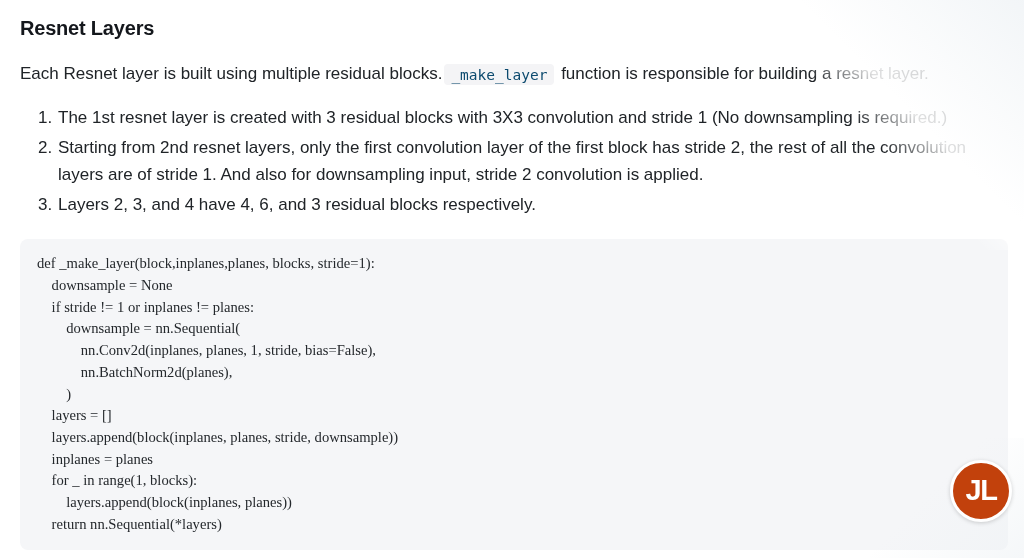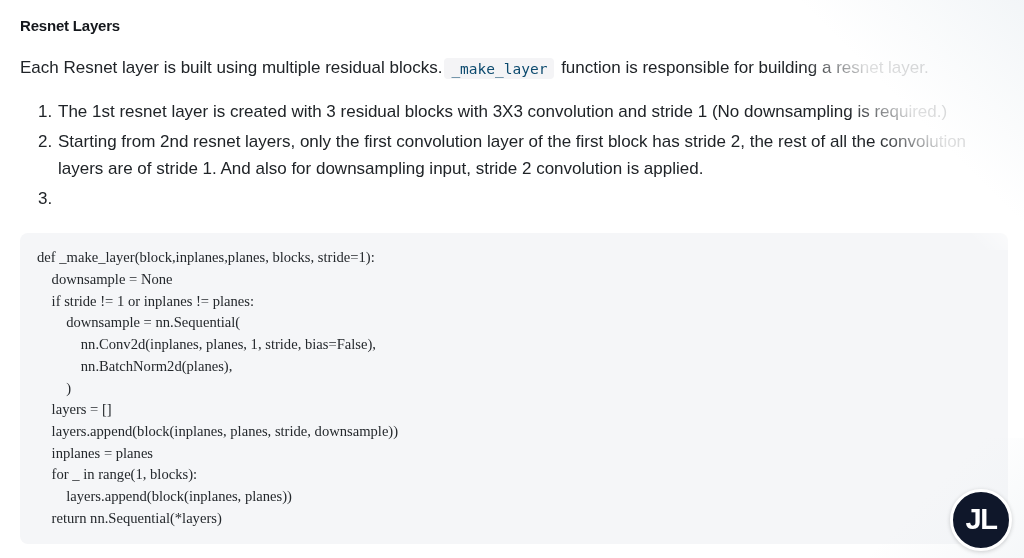--- a/index.html
+++ b/index.html
@@ -7,21 +7,21 @@
   body {
     position: relative;
     background: #ffffff;
     font-family: "Liberation Sans", sans-serif;
     color: #1f2329;
     overflow: hidden;
   }
   .page { position: relative; padding: 17px 20px 0 20px; z-index: 1; }
 
   .doc-title {
-    font-size: 15px;
+    font-size: 20px;
     font-weight: 700;
     color: #14171c;
     letter-spacing: -0.2px;
     margin-bottom: 21px;
   }
 
   .intro {
     font-size: 17px;
     line-height: 1.55;
     margin-bottom: 17px;
@@ -69,25 +69,25 @@
     font-family: Liberation Serif, serif;
     font-size: 14.6px;
     line-height: 21.7px;
     color: #24282c;
     white-space: pre;
   }
 
   .logo-badge {
     position: absolute;
     left: 950px;
-    top: 489px;
+    top: 460px;
     width: 62px;
     height: 62px;
     border-radius: 50%;
-    background: #0f172a;
+    background: #c2410c;
     border: 3px solid #ffffff;
     box-shadow: 0 1px 4px rgba(0,0,0,0.18);
     display: flex;
     align-items: center;
     justify-content: center;
     z-index: 10;
     cursor: pointer;
   }
   .logo-badge .monogram {
     color: #ffffff;
@@ -126,20 +126,21 @@
     <li>
       <span class="marker">1.</span>
       <span class="li-text">The 1st resnet layer is created with 3 residual blocks with 3X3 convolution and stride 1 (No downsampling is required.)</span>
     </li>
     <li>
       <span class="marker">2.</span>
       <span class="li-text">Starting from 2nd resnet layers, only the first convolution layer of the first block has stride 2, the rest of all the convolution layers are of stride 1. And also for downsampling input, stride 2 convolution is applied.</span>
     </li>
     <li>
       <span class="marker">3.</span>
+      <span class="li-text">Layers 2, 3, and 4 have 4, 6, and 3 residual blocks respectively.</span>
     </li>
   </ol>
 
   <pre class="code-block"><div class="code-line">def _make_layer(block,inplanes,planes, blocks, stride=1):</div><div class="code-line">    downsample = None</div><div class="code-line">    if stride != 1 or inplanes != planes:</div><div class="code-line">        downsample = nn.Sequential(</div><div class="code-line">            nn.Conv2d(inplanes, planes, 1, stride, bias=False),</div><div class="code-line">            nn.BatchNorm2d(planes),</div><div class="code-line">        )</div><div class="code-line">    layers = []</div><div class="code-line">    layers.append(block(inplanes, planes, stride, downsample))</div><div class="code-line">    inplanes = planes</div><div class="code-line">    for _ in range(1, blocks):</div><div class="code-line">        layers.append(block(inplanes, planes))</div><div class="code-line">    return nn.Sequential(*layers)</div></pre>
 
 </div>
 
 <div class="sheen sheen-tr"></div>
 <div class="sheen sheen-br"></div>
 

